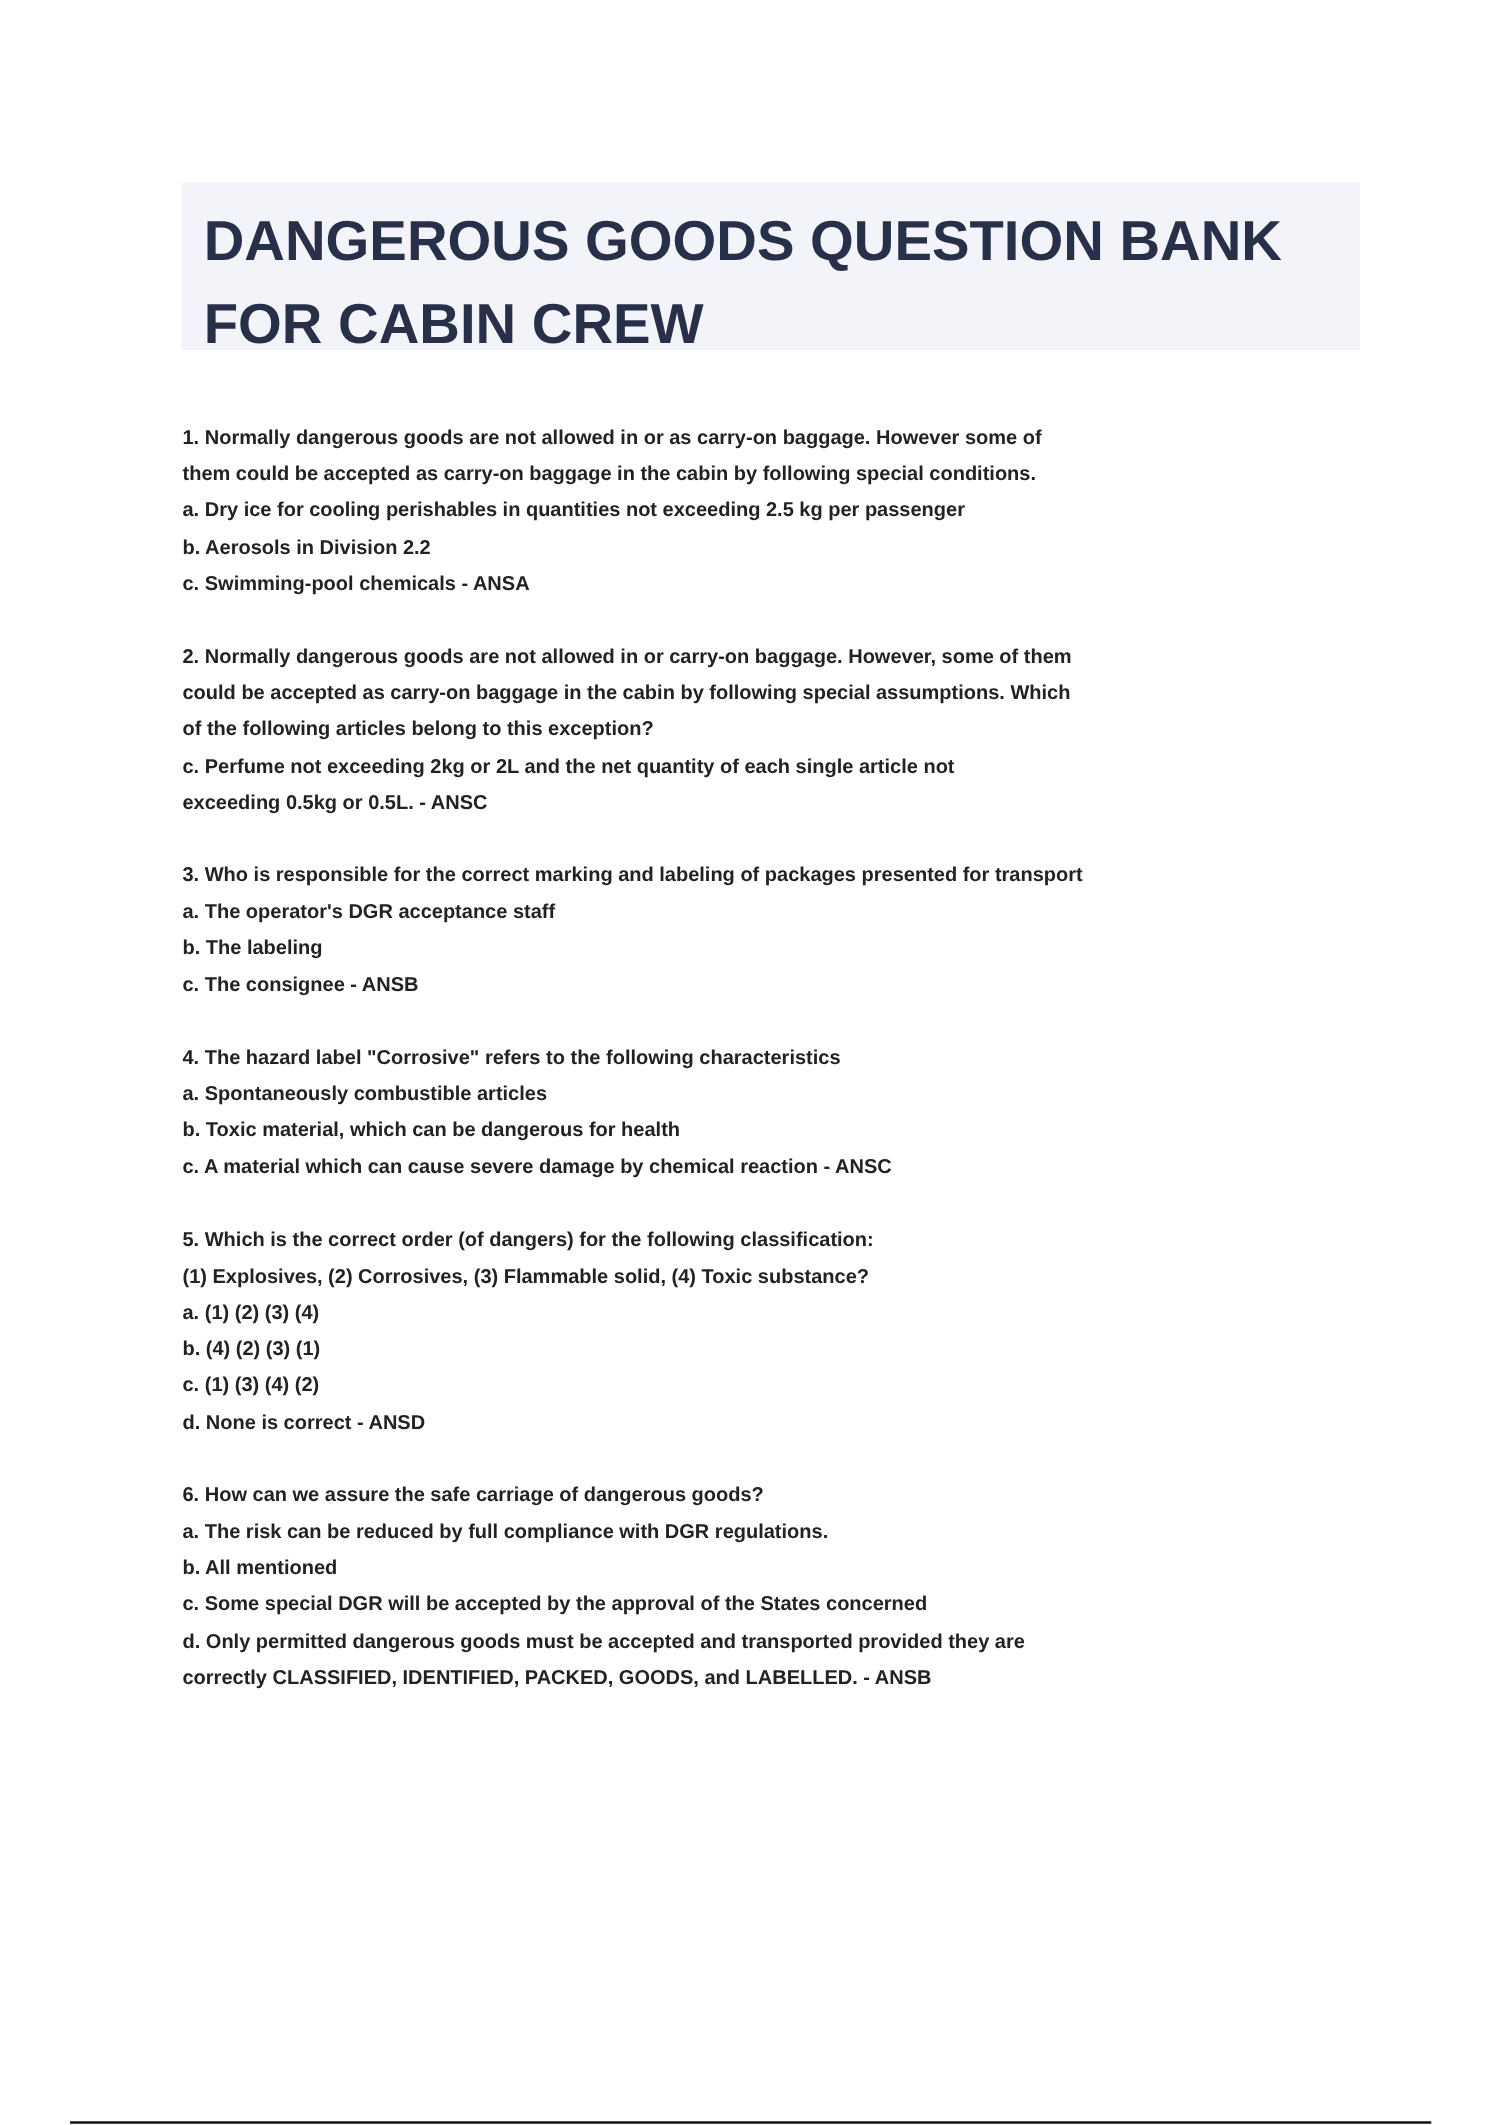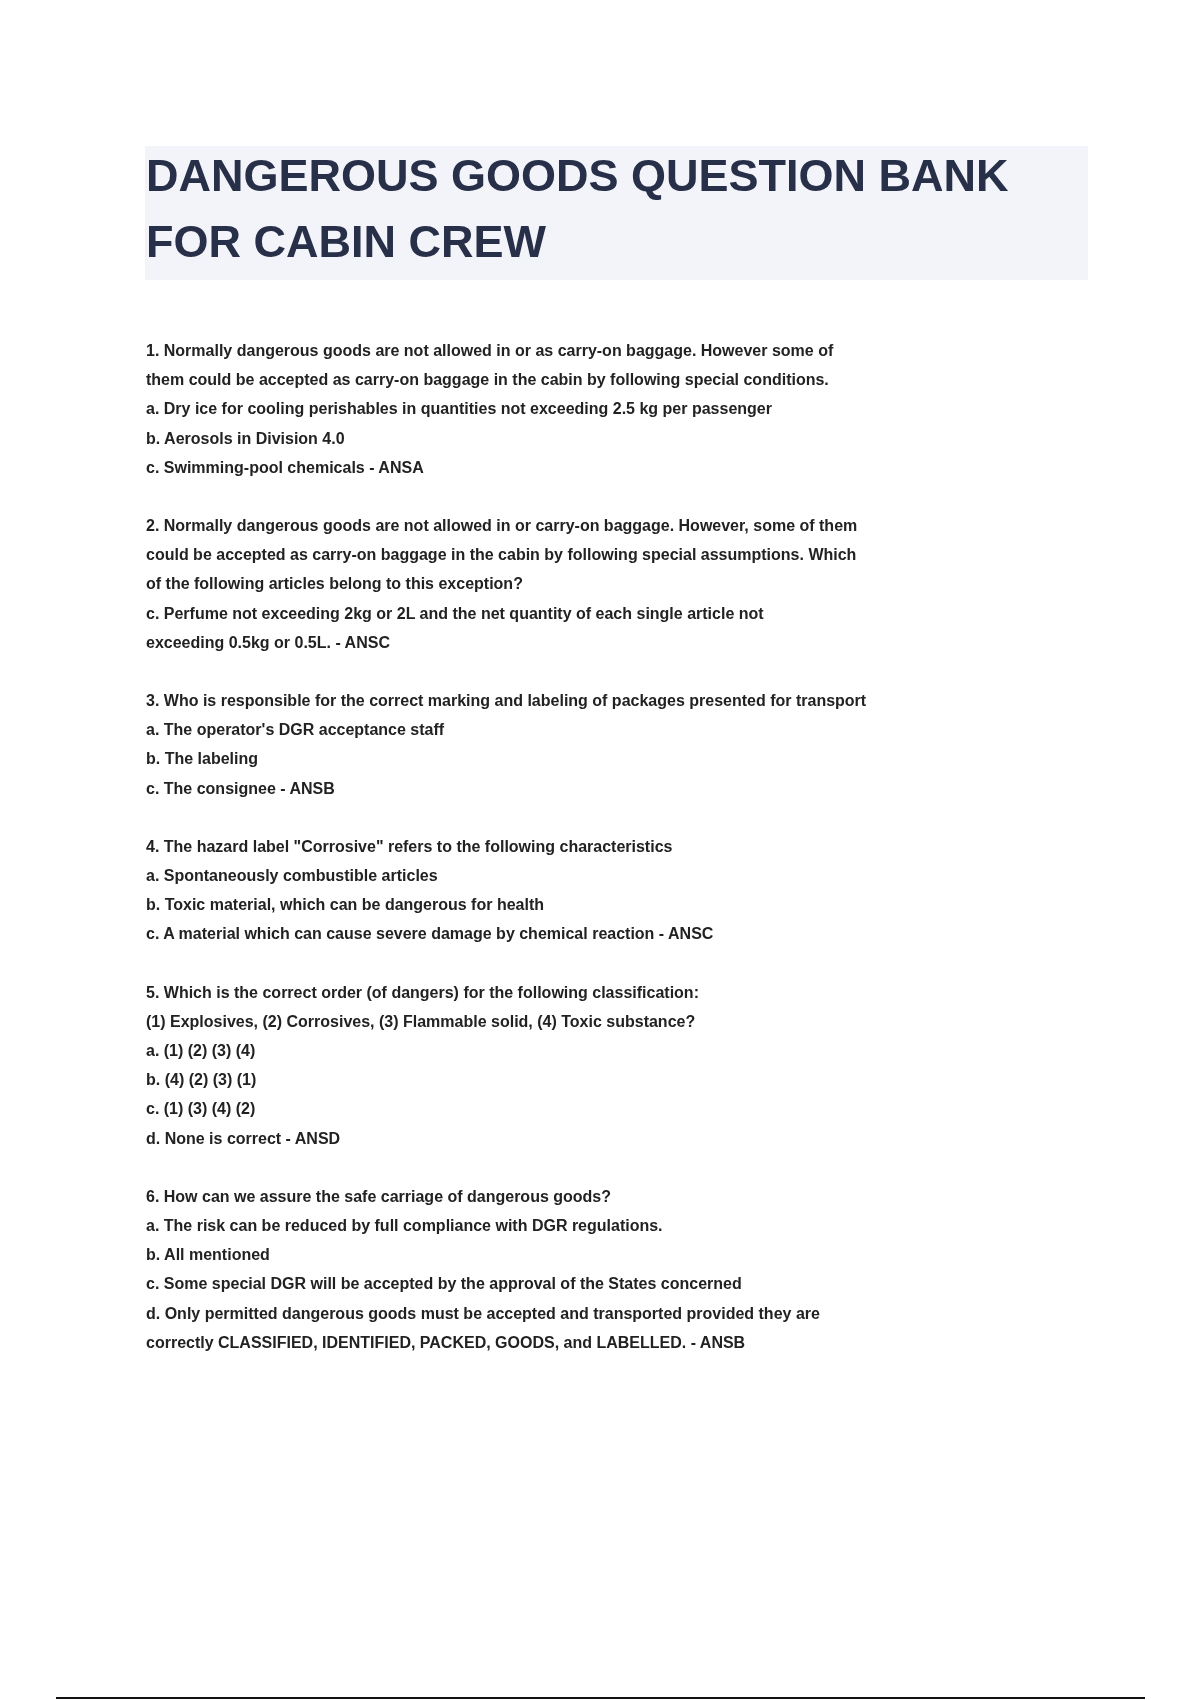--- a/index.html
+++ b/index.html
@@ -21,21 +21,21 @@
       top: 146px;
       width: 943px;
       height: 134px;
       background: #f3f4f9;
     }
     .title {
       position: absolute;
       left: 146px;
       top: 143px;
       width: 940px;
-      margin: 0;
+      margin: 17px;
       font-family: "Liberation Sans", sans-serif;
       font-weight: bold;
       font-size: 45px;
       line-height: 66px;
       color: #283049;
       letter-spacing: 0px;
     }
     .title span { display: block; }
     .content {
       position: absolute;
@@ -69,21 +69,21 @@
   <span>DANGEROUS GOODS QUESTION BANK</span>
   <span>FOR CABIN CREW</span>
 </h1>
 
 <div class="content">
 
   <div class="q-block">
     <span class="line">1. Normally dangerous goods are not allowed in or as carry-on baggage. However some of</span>
     <span class="line">them could be accepted as carry-on baggage in the cabin by following special conditions.</span>
     <span class="line">a. Dry ice for cooling perishables in quantities not exceeding 2.5 kg per passenger</span>
-    <span class="line">b. Aerosols in Division 4.0</span>
+    <span class="line">b. Aerosols in Division 2.2</span>
     <span class="line">c. Swimming-pool chemicals - ANSA</span>
   </div>
 
   <div class="q-block">
     <span class="line">2. Normally dangerous goods are not allowed in or carry-on baggage. However, some of them</span>
     <span class="line">could be accepted as carry-on baggage in the cabin by following special assumptions. Which</span>
     <span class="line">of the following articles belong to this exception?</span>
     <span class="line">c. Perfume not exceeding 2kg or 2L and the net quantity of each single article not</span>
     <span class="line">exceeding 0.5kg or 0.5L. - ANSC</span>
   </div>

